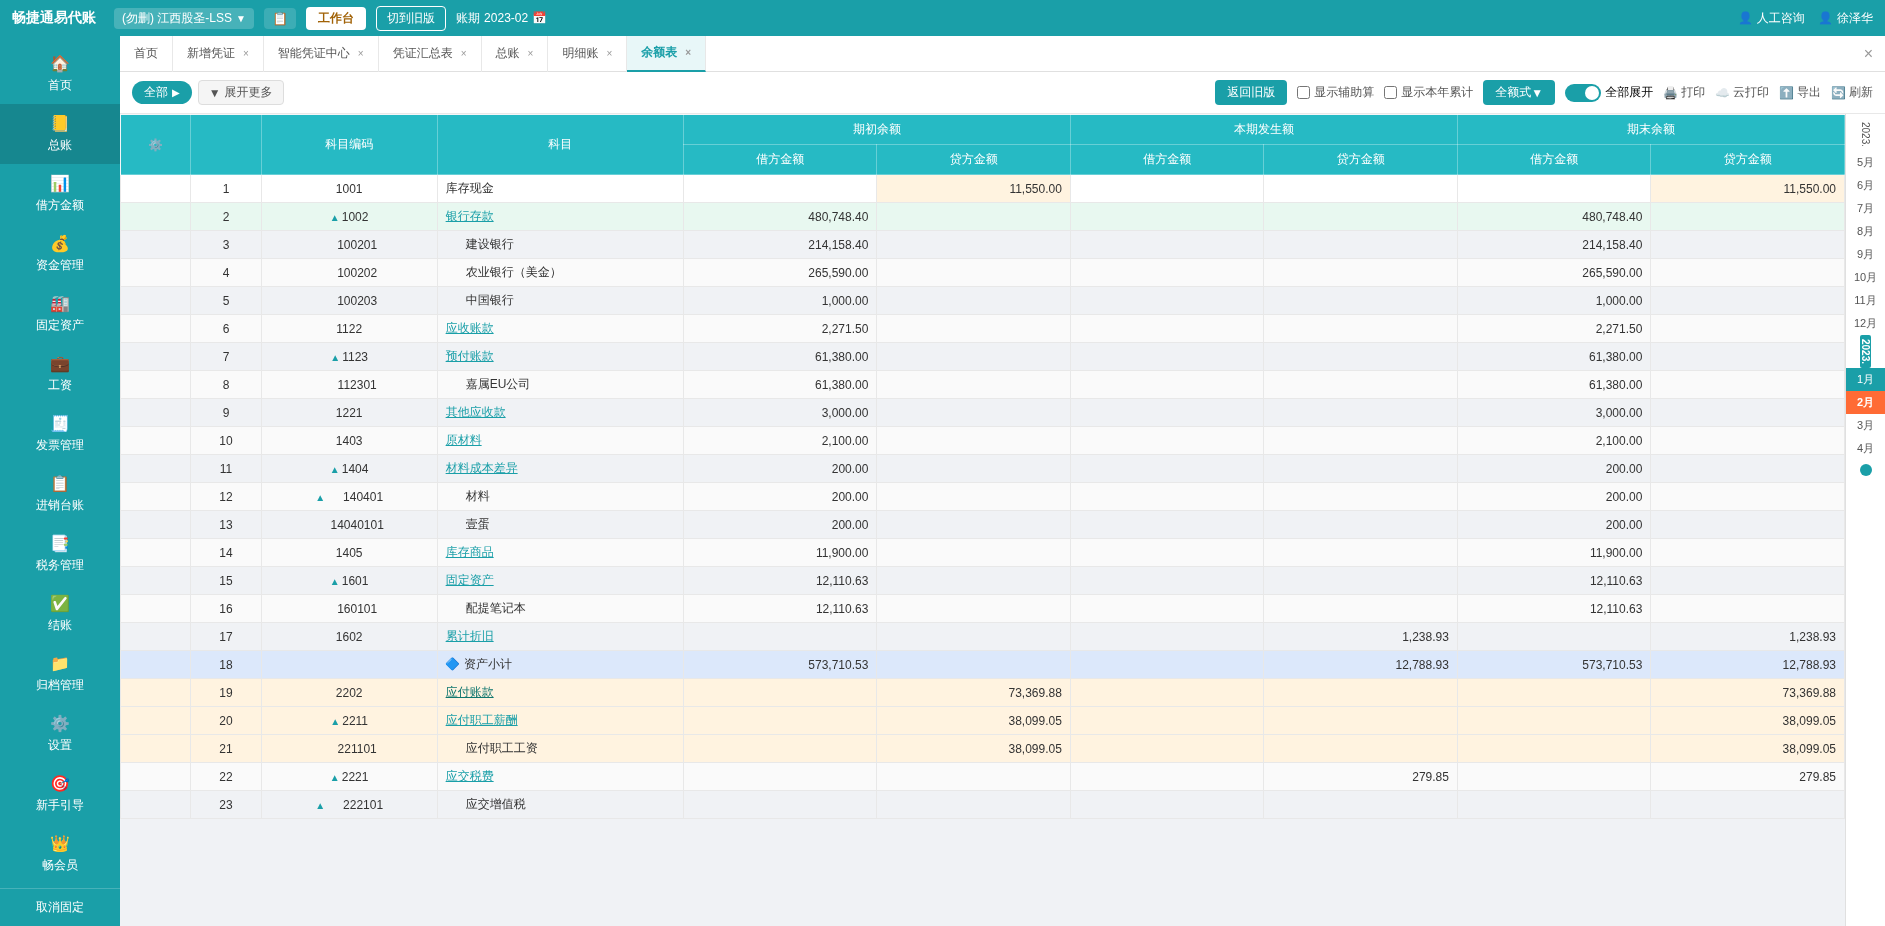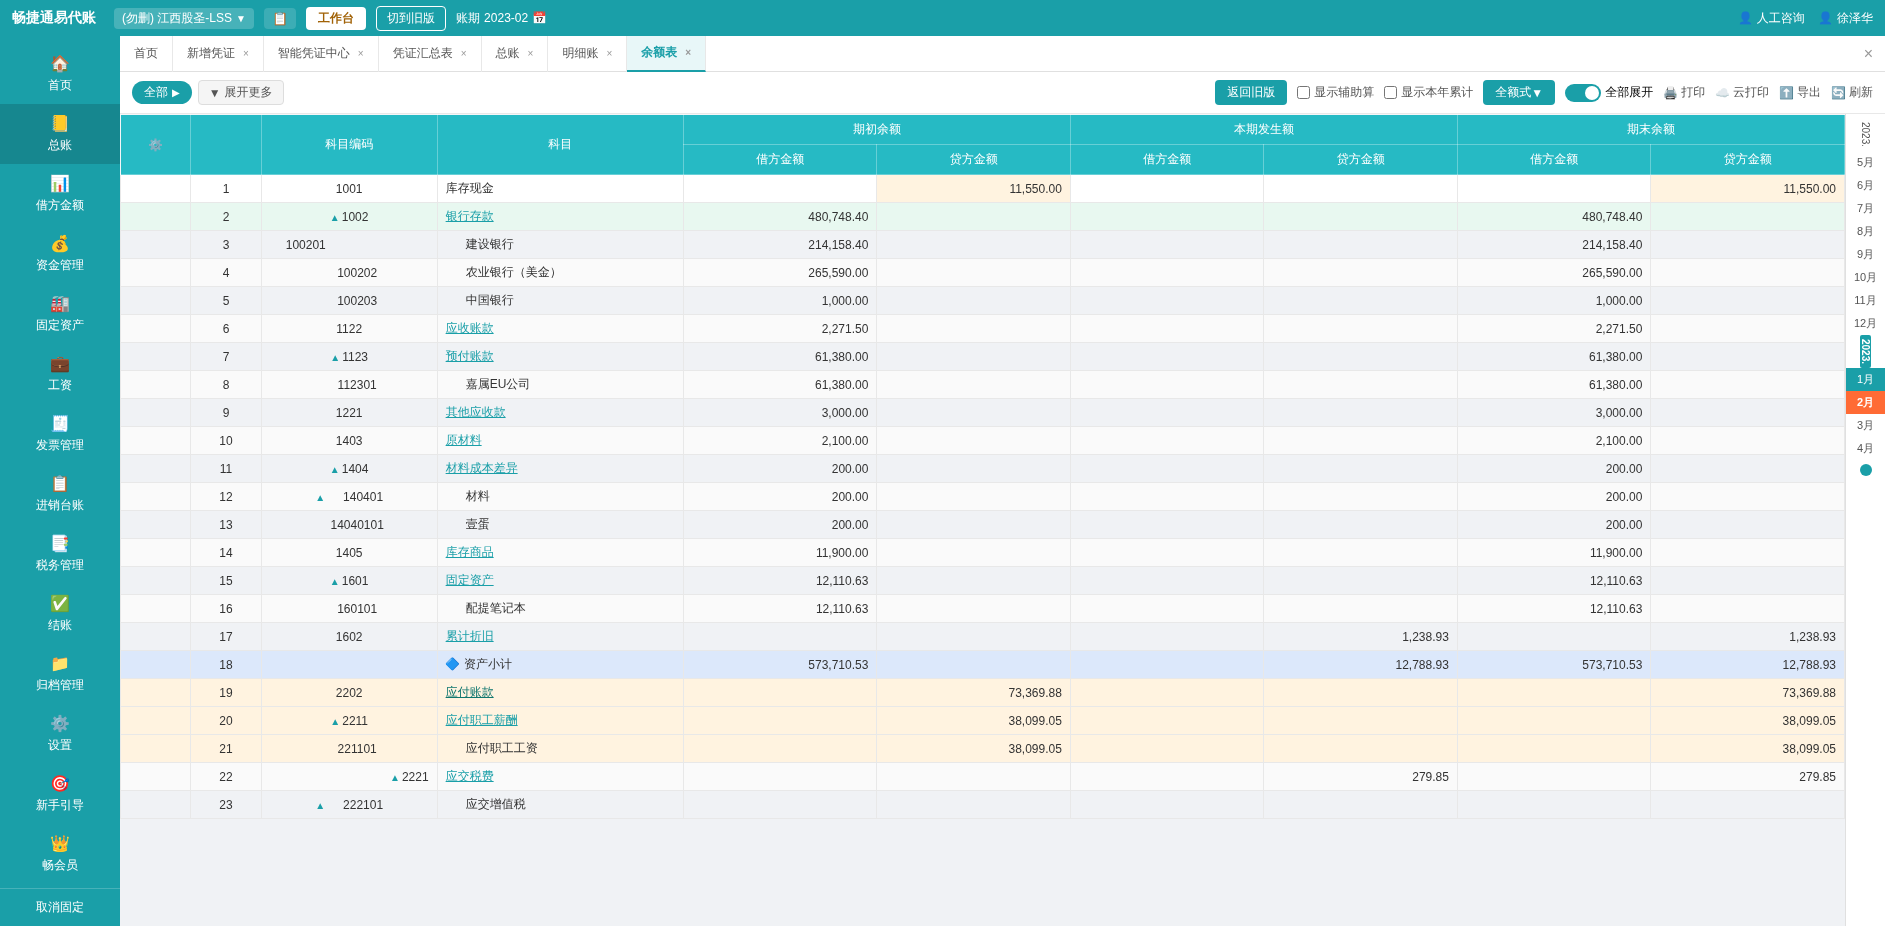--- a/index.html
+++ b/index.html
@@ -307,21 +307,21 @@
                   <td style="text-align: right; padding-right: 8px;">480,748.40</td>
                   <td style="text-align: right; padding-right: 8px;"></td>
                   <td style="text-align: right; padding-right: 8px;"></td>
                   <td style="text-align: right; padding-right: 8px;"></td>
                   <td style="text-align: right; padding-right: 8px;">480,748.40</td>
                   <td style="text-align: right; padding-right: 8px;"></td>
                 </tr>
                 <tr style="">
                   <td style="text-align: center;"></td>
                   <td style="text-align: center;">3</td>
-                  <td style="text-align: left;"><span style="margin-left:16px;">100201</span></td>
+                  <td style="text-align: center;"><span style="margin-left:16px;">100201</span></td>
                   <td><span style="display:inline-block;margin-left:20px;"><span>建设银行</span></span></td>
                   <td style="text-align: right; padding-right: 8px;">214,158.40</td>
                   <td style="text-align: right; padding-right: 8px;"></td>
                   <td style="text-align: right; padding-right: 8px;"></td>
                   <td style="text-align: right; padding-right: 8px;"></td>
                   <td style="text-align: right; padding-right: 8px;">214,158.40</td>
                   <td style="text-align: right; padding-right: 8px;"></td>
                 </tr>
                 <tr style="background: rgb(250, 250, 250);">
                   <td style="text-align: center;"></td>
@@ -535,21 +535,21 @@
                   <td style="text-align: right; padding-right: 8px;"></td>
                   <td style="text-align: right; padding-right: 8px; background: rgb(255, 243, 224);">38,099.05</td>
                   <td style="text-align: right; padding-right: 8px;"></td>
                   <td style="text-align: right; padding-right: 8px;"></td>
                   <td style="text-align: right; padding-right: 8px;"></td>
                   <td style="text-align: right; padding-right: 8px; background: rgb(255, 243, 224);">38,099.05</td>
                 </tr>
                 <tr style="background: rgb(250, 250, 250);">
                   <td style="text-align: center;"></td>
                   <td style="text-align: center;">22</td>
-                  <td style="text-align: right; margin-top: 32px;"><span style="color:#1a9fa8;font-size:10px;margin-right:2px;">▲</span>2221</td>
+                  <td style="text-align: center; margin-top: 32px;"><span style="color:#1a9fa8;font-size:10px;margin-right:2px;">▲</span>2221</td>
                   <td><a style="color:#1a9fa8;text-decoration:underline;cursor:pointer;">应交税费</a></td>
                   <td style="text-align: right; padding-right: 8px;"></td>
                   <td style="text-align: right; padding-right: 8px;"></td>
                   <td style="text-align: right; padding-right: 8px;"></td>
                   <td style="text-align: right; padding-right: 8px;">279.85</td>
                   <td style="text-align: right; padding-right: 8px;"></td>
                   <td style="text-align: right; padding-right: 8px;">279.85</td>
                 </tr>
                 <tr style="">
                   <td style="text-align: center;"></td>

